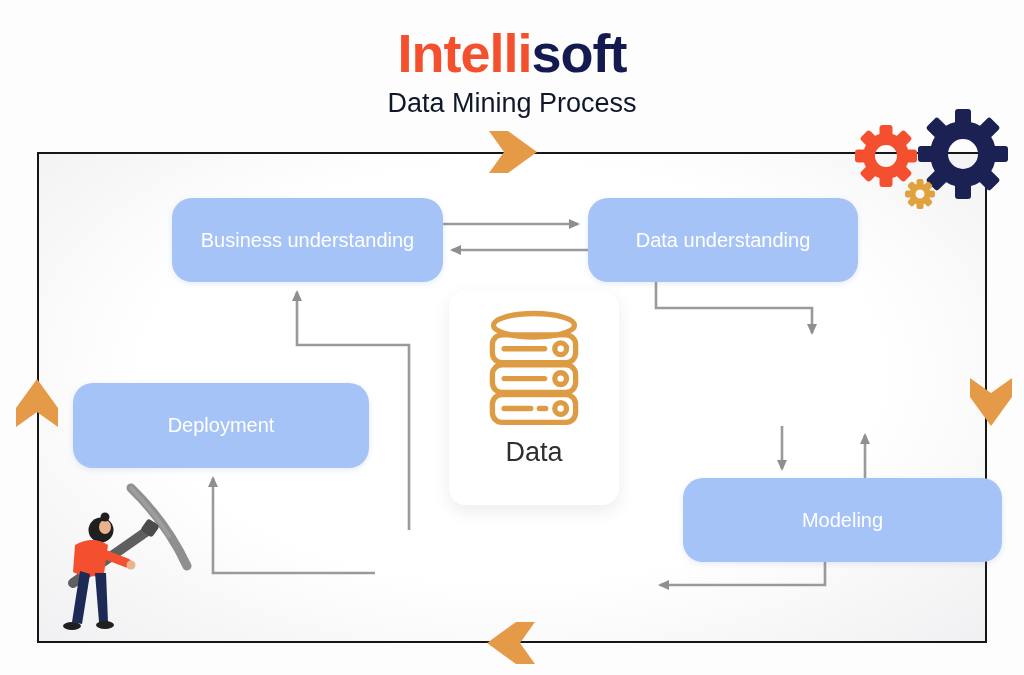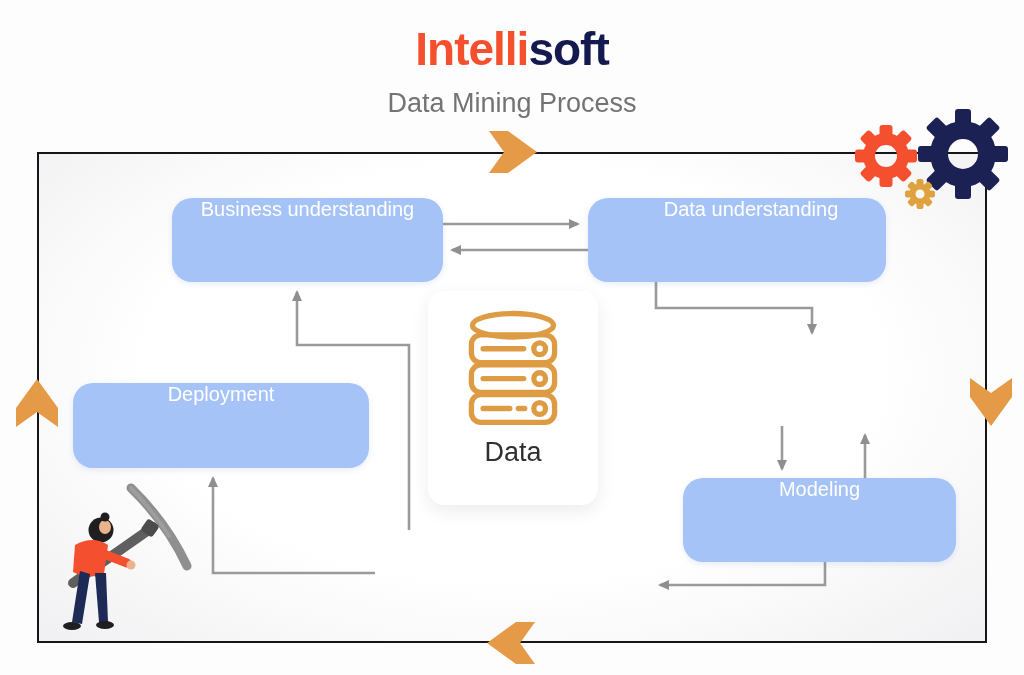--- a/index.html
+++ b/index.html
@@ -6,53 +6,53 @@
   body{
     width:1024px;height:675px;
     font-family:"Liberation Sans",sans-serif;
     background:#fdfdfd;overflow:hidden;
   }
   .stage{position:relative;width:1024px;height:675px;}
 
   
   .logo{
     position:absolute;top:22px;left:0;width:100%;
-    text-align:center;font-size:46px;font-weight:800;letter-spacing:-1px;
+    text-align:center;font-size:54px;font-weight:800;letter-spacing:-1px;
   }
   .logo .part1{color:#F5502E;}
   .logo .part2{color:#141A4F;}
   .subtitle{
     position:absolute;top:88px;left:0;width:100%;
-    text-align:center;font-size:27px;font-weight:500;color:#737373;
+    text-align:center;font-size:27px;font-weight:500;color:#0f172a;
   }
 
   
   .frame{
     position:absolute;left:37px;top:152px;width:950px;height:491px;
     box-sizing:border-box;border:2px solid #161616;
     background:radial-gradient(ellipse at 50% 45%, #ffffff 55%, #f0f0f2 100%);
   }
 
   
   .node{
     position:absolute;background:#A5C3F7;border-radius:20px;
-    display:flex;align-items:flex-start;justify-content:center;
+    display:flex;align-items:center;justify-content:center;
     color:#ffffff;font-size:20px;font-weight:400;
     box-shadow:0 2px 6px rgba(120,150,210,0.18);
   }
   .n-business{left:172px;top:198px;width:271px;height:84px;}
-  .n-dataund{left:588px;top:198px;width:270px;height:84px;padding-left:28px;}
+  .n-dataund{left:588px;top:198px;width:270px;height:84px;}
   .n-dataprep{left:683px;top:342px;width:272px;height:84px;}
-  .n-modeling{left:683px;top:478px;width:273px;height:84px;}
+  .n-modeling{left:683px;top:478px;width:319px;height:84px;}
   .n-evaluation{left:375px;top:530px;width:275px;height:85px;}
   .n-deployment{left:73px;top:383px;width:296px;height:85px;}
 
   
   .data-card{
-    position:absolute;left:428px;top:291px;width:170px;height:214px;
+    position:absolute;left:449px;top:291px;width:170px;height:214px;
     background:#ffffff;border-radius:16px;
     box-shadow:0 6px 18px rgba(0,0,0,0.08);
     display:flex;flex-direction:column;align-items:center;justify-content:flex-start;
   }
   .data-card .db-icon{margin-top:14px;}
   .data-card .data-label{font-size:27px;color:#2f2f2f;font-weight:500;margin-top:4px;}
 
   svg.overlay{position:absolute;left:0;top:0;pointer-events:none;}
 </style>
 </head>

